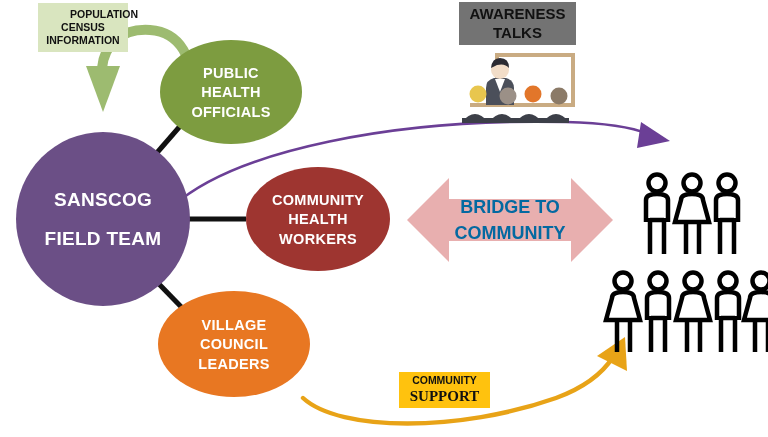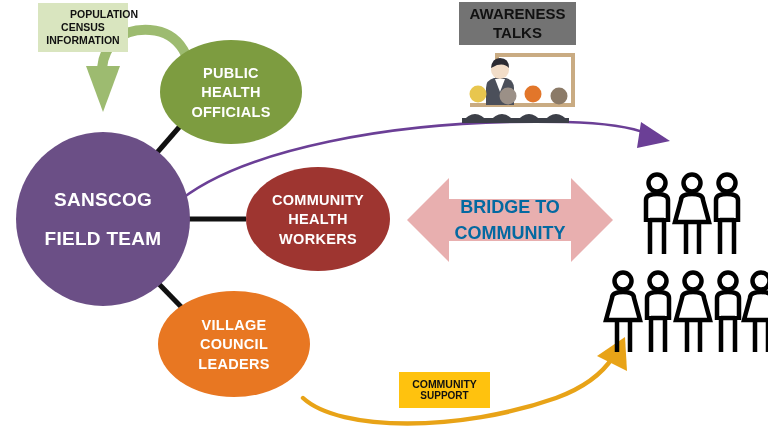--- a/index.html
+++ b/index.html
@@ -158,21 +158,21 @@
     <span style="font-size:10.5px;">INFORMATION</span>
   </div>
 
   <div class="tagbox" style="left:459px;top:2px;width:117px;height:43px;background:#737373;">
     <span style="font-size:15px;">AWARENESS</span>
     <span style="font-size:15px;">TALKS</span>
   </div>
 
   <div class="tagbox" style="left:399px;top:372px;width:91px;height:36px;background:#ffc20e;">
     <span style="font-size:10.5px;">COMMUNITY</span>
-    <span style="font-size:10px;">SUPPORT</span>
+    <span style="font-size:15px;font-family:Liberation Serif, serif;">SUPPORT</span>
   </div>
 
   <div class="bridge-text" style="left:449px;top:192px;width:122px;height:56px;">
     <span>BRIDGE TO</span>
     <span>COMMUNITY</span>
   </div>
 
 </div>
 
 </body></html>

